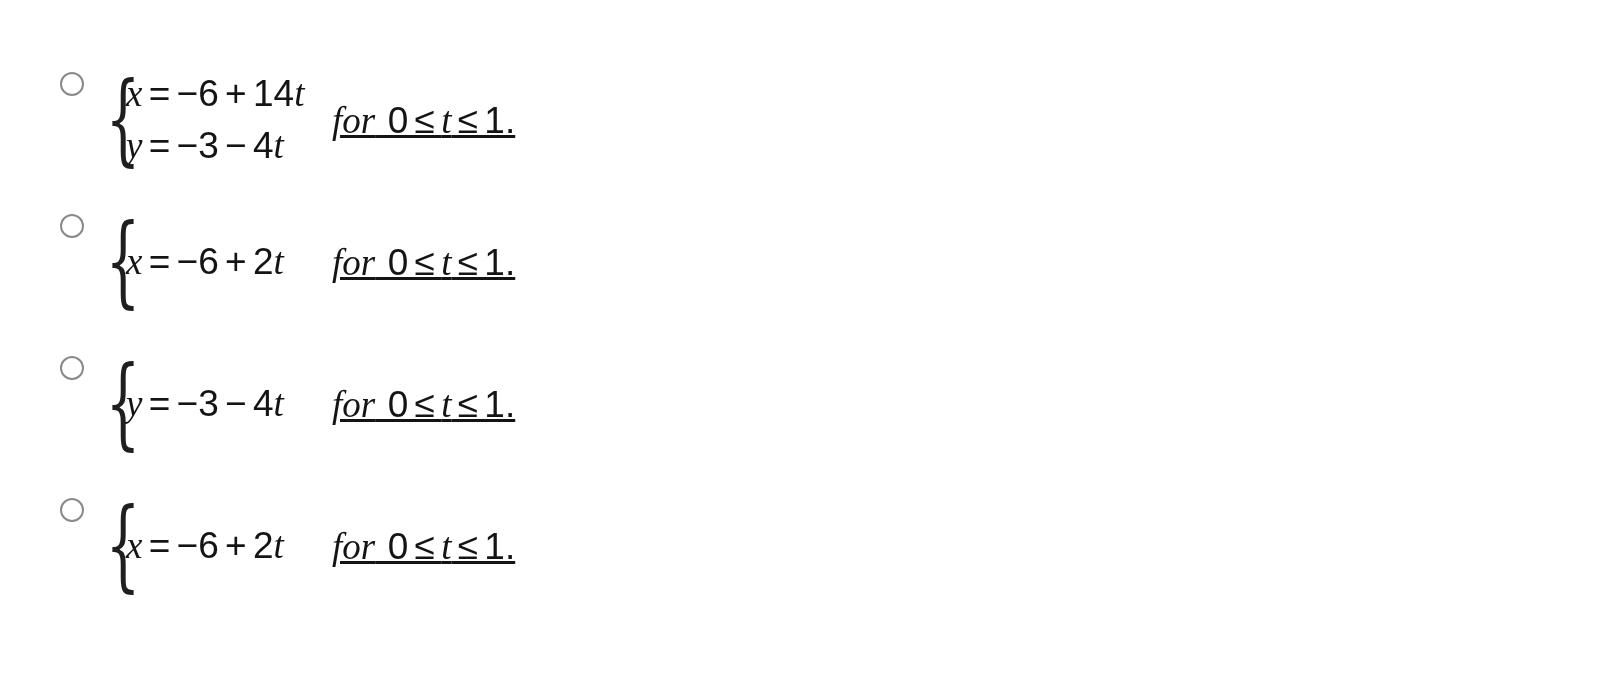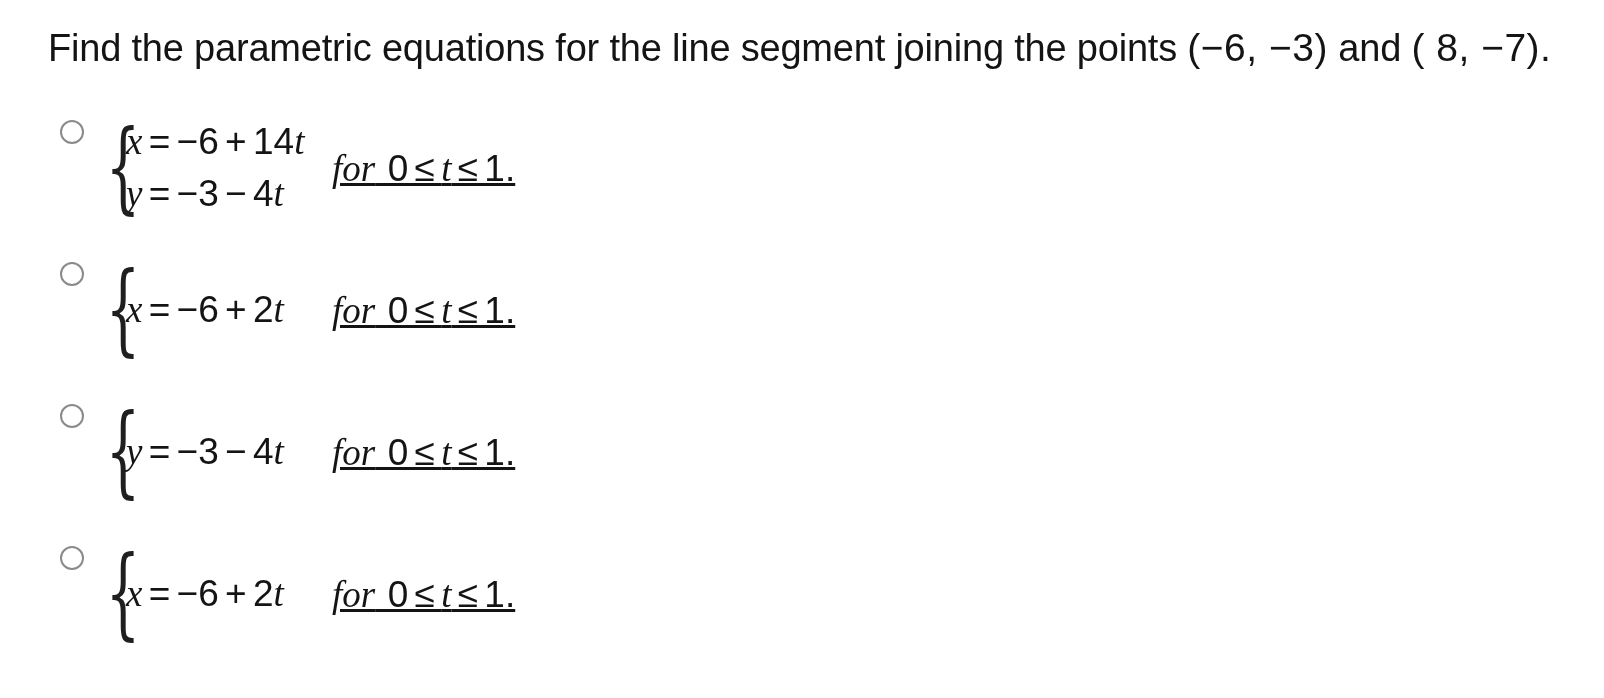--- a/index.html
+++ b/index.html
@@ -89,26 +89,20 @@
     font-size: 37px;
     white-space: nowrap;
     text-decoration: underline;
   }
 </style>
 </head>
 <body>
 
 <div class="content">
 
-  <div class="question-title">
-    <span>Find the parametric equations for the line segment joining the points</span>
-    <span class="pt">(−6, −3)</span>
-    <span>and</span>
-    <span class="pt">( 8, −7).</span>
-  </div>
 
   <div class="options">
 
     <div class="option">
       <span class="radio"></span>
       <div class="system">
         <span class="brace">{</span>
         <div class="eqs">
           <div class="eq math"><i>x</i> = −6 + 14<i>t</i></div>
           <div class="eq math"><i>y</i> = −3 − 4<i>t</i></div>

